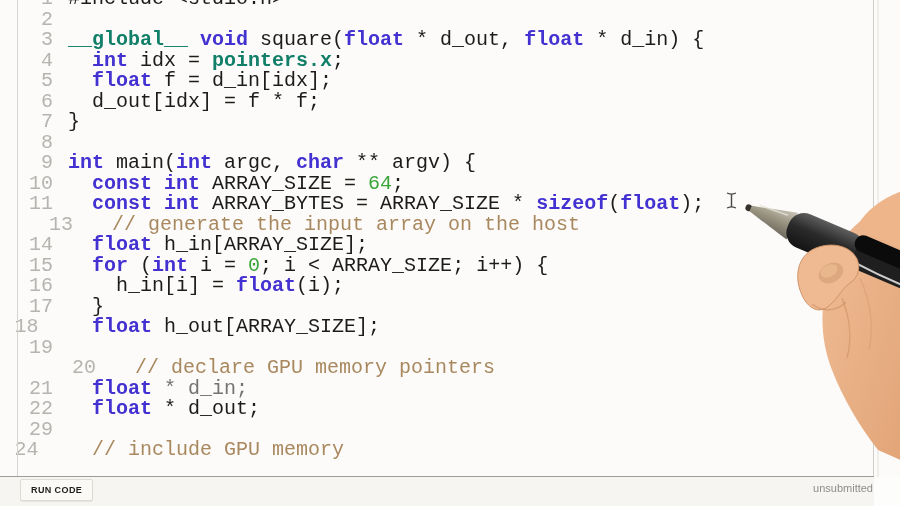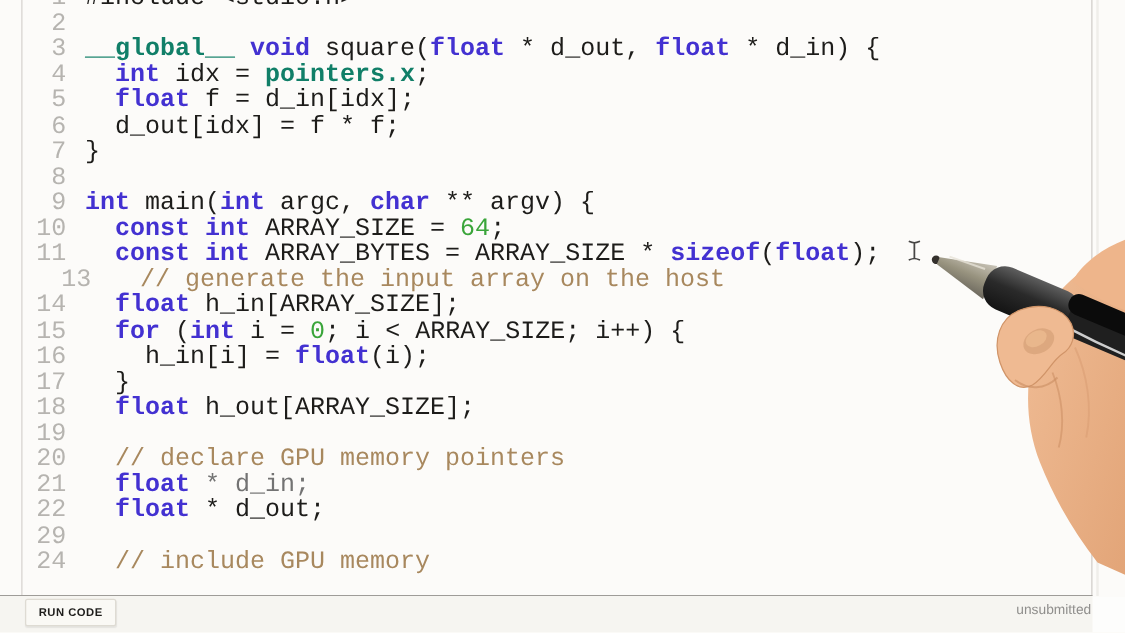--- a/index.html
+++ b/index.html
@@ -47,27 +47,27 @@
         <div class="line"><span class="ln" style="color: rgb(182, 180, 176);">7</span><span style="color: rgb(29, 28, 26);">}</span></div>
         <div class="line"><span class="ln" style="color: rgb(182, 180, 176);">8</span></div>
         <div class="line"><span class="ln" style="color: rgb(182, 180, 176);">9</span><span class="tok-b" style="color: rgb(67, 49, 209);">int</span><span style="color: rgb(29, 28, 26);"> main(</span><span class="tok-b" style="color: rgb(67, 49, 209);">int</span><span style="color: rgb(29, 28, 26);"> argc, </span><span class="tok-b" style="color: rgb(67, 49, 209);">char</span><span style="color: rgb(29, 28, 26);"> ** argv) {</span></div>
         <div class="line"><span class="ln" style="color: rgb(182, 180, 176);">10</span><span style="color: rgb(29, 28, 26);">  </span><span class="tok-b" style="color: rgb(67, 49, 209);">const</span><span style="color: rgb(29, 28, 26);"> </span><span class="tok-b" style="color: rgb(67, 49, 209);">int</span><span style="color: rgb(29, 28, 26);"> ARRAY_SIZE = </span><span style="color: rgb(58, 165, 58);">64</span><span style="color: rgb(29, 28, 26);">;</span></div>
         <div class="line"><span class="ln" style="color: rgb(182, 180, 176);">11</span><span style="color: rgb(29, 28, 26);">  </span><span class="tok-b" style="color: rgb(67, 49, 209);">const</span><span style="color: rgb(29, 28, 26);"> </span><span class="tok-b" style="color: rgb(67, 49, 209);">int</span><span style="color: rgb(29, 28, 26);"> ARRAY_BYTES = ARRAY_SIZE * </span><span class="tok-b" style="color: rgb(67, 49, 209);">sizeof</span><span style="color: rgb(29, 28, 26);">(</span><span class="tok-b" style="color: rgb(67, 49, 209);">float</span><span style="color: rgb(29, 28, 26);">);</span></div>
         <div class="line"><span class="ln" style="color: rgb(182, 180, 176); margin-left: 20px;">13</span><span style="color: rgb(168, 136, 94);">  // generate the input array on the host</span></div>
         <div class="line"><span class="ln" style="color: rgb(182, 180, 176);">14</span><span style="color: rgb(29, 28, 26);">  </span><span class="tok-b" style="color: rgb(67, 49, 209);">float</span><span style="color: rgb(29, 28, 26);"> h_in[ARRAY_SIZE];</span></div>
         <div class="line"><span class="ln" style="color: rgb(182, 180, 176);">15</span><span style="color: rgb(29, 28, 26);">  </span><span class="tok-b" style="color: rgb(67, 49, 209);">for</span><span style="color: rgb(29, 28, 26);"> (</span><span class="tok-b" style="color: rgb(67, 49, 209);">int</span><span style="color: rgb(29, 28, 26);"> i = </span><span style="color: rgb(58, 165, 58);">0</span><span style="color: rgb(29, 28, 26);">; i &lt; ARRAY_SIZE; i++) {</span></div>
         <div class="line"><span class="ln" style="color: rgb(182, 180, 176);">16</span><span style="color: rgb(29, 28, 26);">    h_in[i] = </span><span class="tok-b" style="color: rgb(67, 49, 209);">float</span><span style="color: rgb(29, 28, 26);">(i);</span></div>
         <div class="line"><span class="ln" style="color: rgb(182, 180, 176);">17</span><span style="color: rgb(29, 28, 26);">  }</span></div>
-        <div class="line"><span class="ln" style="color: rgb(182, 180, 176);">18</span><span style="color: rgb(29, 28, 26);">  </span><span class="tok-b" style="color: rgb(67, 49, 209);">float</span><span style="color: rgb(29, 28, 26);"> h_out[ARRAY_SIZE];</span></div>
+        <div class="line"><span class="ln" style="color: rgb(182, 180, 176); text-align: center;">18</span><span style="color: rgb(29, 28, 26);">  </span><span class="tok-b" style="color: rgb(67, 49, 209);">float</span><span style="color: rgb(29, 28, 26);"> h_out[ARRAY_SIZE];</span></div>
         <div class="line"><span class="ln" style="color: rgb(182, 180, 176);">19</span></div>
-        <div class="line"><span class="ln" style="color: rgb(182, 180, 176);">20</span><span style="color: rgb(168, 136, 94);">  // declare GPU memory pointers</span></div>
+        <div class="line"><span class="ln" style="color: rgb(182, 180, 176); padding-left: 43px;">20</span><span style="color: rgb(168, 136, 94);">  // declare GPU memory pointers</span></div>
         <div class="line"><span class="ln" style="color: rgb(182, 180, 176);">21</span><span style="color: rgb(29, 28, 26);">  </span><span class="tok-b" style="color: rgb(67, 49, 209);">float</span><span style="color: #737373;"> * d_in;</span></div>
         <div class="line"><span class="ln" style="color: rgb(182, 180, 176);">22</span><span style="color: rgb(29, 28, 26);">  </span><span class="tok-b" style="color: rgb(67, 49, 209);">float</span><span style="color: rgb(29, 28, 26);"> * d_out;</span></div>
         <div class="line"><span class="ln" style="color: rgb(182, 180, 176);">29</span></div>
-        <div class="line"><span class="ln" style="color: rgb(182, 180, 176);">24</span><span style="color: rgb(168, 136, 94);">  // include GPU memory</span></div>
+        <div class="line"><span class="ln" style="color: rgb(182, 180, 176); text-align: center;">24</span><span style="color: rgb(168, 136, 94);">  // include GPU memory</span></div>
       </div>
     <div class="gutter-border"></div>
     <div class="right-border"></div>
     <div class="right-border2"></div>
     <div class="bottom-border"></div>
   </div>
 
   <div class="footer">
     <div class="footer-right"></div>
     <button class="run-btn">RUN CODE</button>

